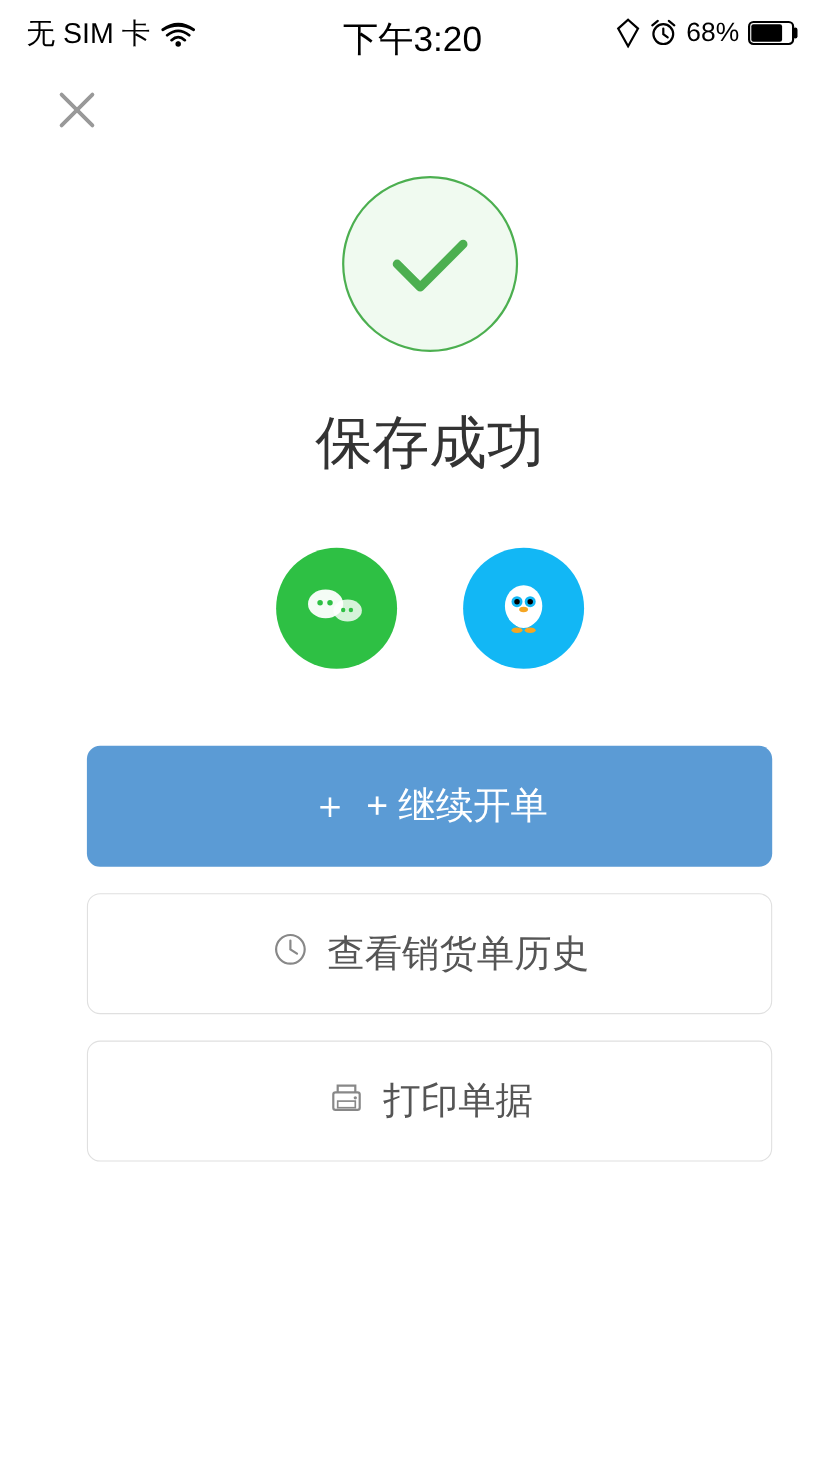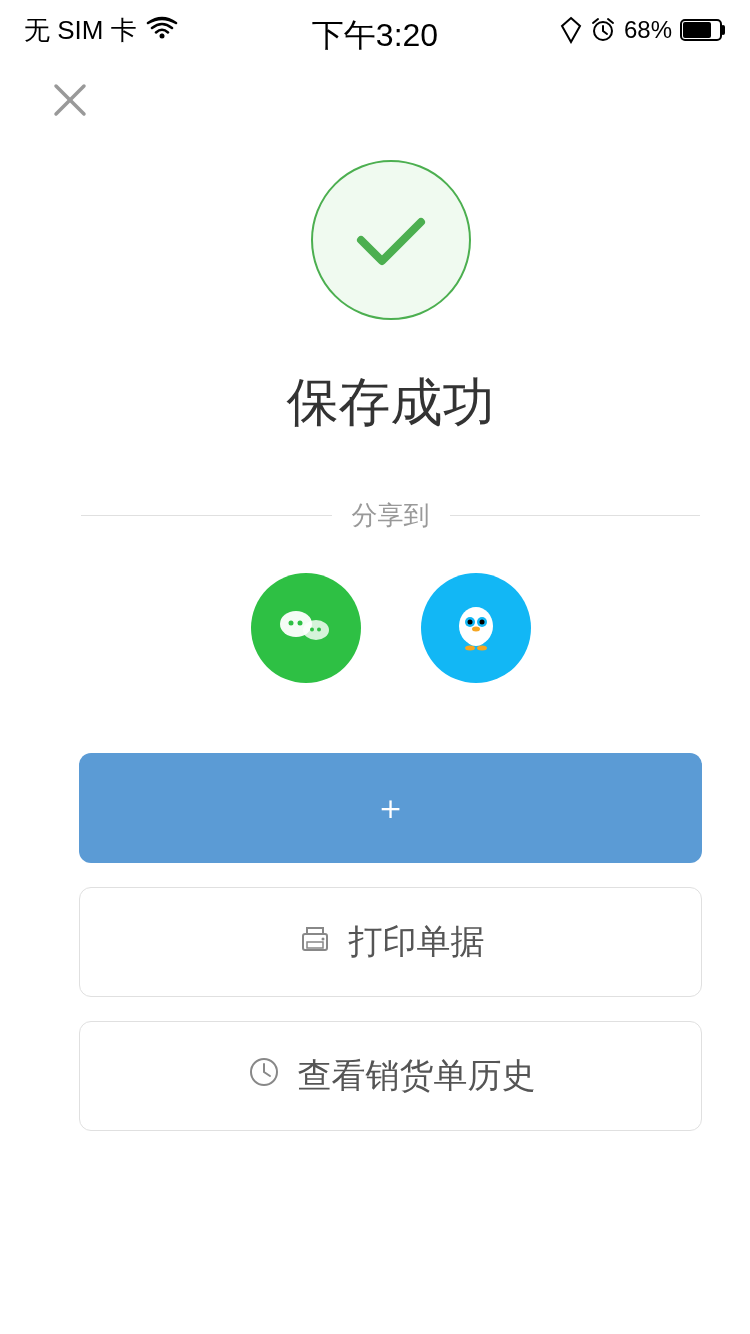--- a/index.html
+++ b/index.html
@@ -24,21 +24,21 @@
       height: 60px;
       background: #ffffff;
       display: flex;
       align-items: center;
       justify-content: space-between;
       padding: 0 24px;
     }
 
     .status-left {
       display: flex;
-      align-items: flex-start;
+      align-items: center;
       gap: 8px;
       font-size: 26px;
       color: #000;
     }
 
     .status-center {
       font-size: 32px;
       font-weight: 500;
       color: #000;
       position: absolute;
@@ -240,25 +240,20 @@
 <div class="main-content">
 
   <div class="success-circle">
     <svg viewBox="0 0 90 90" fill="none" xmlns="http://www.w3.org/2000/svg">
       <path d="M15 45 L36 66 L75 27" stroke="#4caf50" stroke-width="8" stroke-linecap="round" stroke-linejoin="round"></path>
     </svg>
   </div>
 
   <div class="success-title">保存成功</div>
 
-  <div class="share-divider">
-    <div class="divider-line"></div>
-    <span class="divider-text">分享到</span>
-    <div class="divider-line"></div>
-  </div>
 
   <div class="share-icons">
 
     <button class="share-icon-btn wechat-btn" aria-label="微信分享">
       <svg width="68" height="68" viewBox="0 0 68 68" fill="none" xmlns="http://www.w3.org/2000/svg">
 
         <ellipse cx="24" cy="30" rx="16" ry="13" fill="white" opacity="0.95"></ellipse>
         <ellipse cx="44" cy="36" rx="13" ry="10" fill="white" opacity="0.8"></ellipse>
         <circle cx="19" cy="29" r="2.5" fill="#2ec044"></circle>
         <circle cx="28" cy="29" r="2.5" fill="#2ec044"></circle>
@@ -283,39 +278,40 @@
         <ellipse cx="28" cy="54" rx="5" ry="2.5" fill="#f5a623"></ellipse>
         <ellipse cx="40" cy="54" rx="5" ry="2.5" fill="#f5a623"></ellipse>
       </svg>
     </button>
   </div>
 
   <div class="action-buttons">
 
     <button class="btn-primary">
       <span class="btn-icon">＋</span>
+      <span>+ 继续开单</span>
+    </button>
+
+    <button class="btn-secondary">
+      <span class="btn-icon">
+        <svg width="36" height="36" viewBox="0 0 36 36" fill="none">
+          <circle cx="18" cy="18" r="13" stroke="#888" stroke-width="2"></circle>
+          <path d="M18 10 L18 18 L24 22" stroke="#888" stroke-width="2" stroke-linecap="round" fill="none"></path>
+        </svg>
+      </span>
+      <span>查看销货单历史</span>
     </button>
 
     <button class="btn-secondary">
       <span class="btn-icon">
         <svg width="36" height="36" viewBox="0 0 36 36" fill="none">
           <rect x="6" y="14" width="24" height="16" rx="2" stroke="#888" stroke-width="2"></rect>
           <path d="M10 14 V8 H26 V14" stroke="#888" stroke-width="2" fill="none"></path>
           <rect x="10" y="22" width="16" height="6" fill="white" stroke="#888" stroke-width="1.5"></rect>
           <circle cx="26" cy="19" r="1.5" fill="#888"></circle>
         </svg>
       </span>
       <span>打印单据</span>
     </button>
 
-    <button class="btn-secondary">
-      <span class="btn-icon">
-        <svg width="36" height="36" viewBox="0 0 36 36" fill="none">
-          <circle cx="18" cy="18" r="13" stroke="#888" stroke-width="2"></circle>
-          <path d="M18 10 L18 18 L24 22" stroke="#888" stroke-width="2" stroke-linecap="round" fill="none"></path>
-        </svg>
-      </span>
-      <span>查看销货单历史</span>
-    </button>
-
   </div>
 
 </div>
 
 </body></html>

